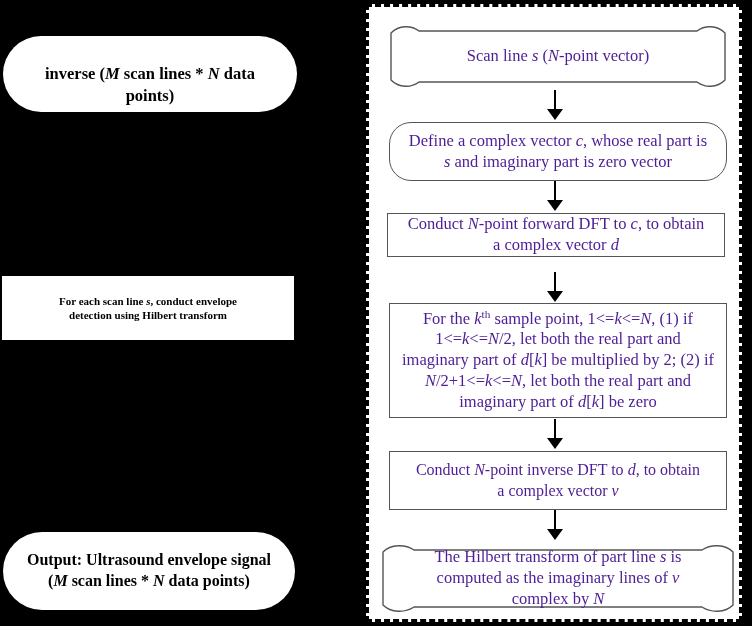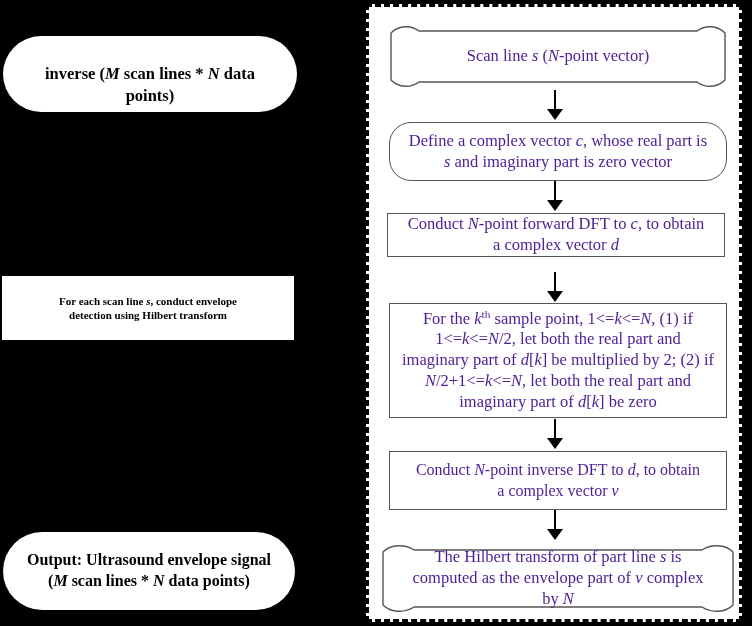--- a/index.html
+++ b/index.html
@@ -190,17 +190,17 @@
       </span>
     </div>
 
     <div class="arrow" id="a5"></div>
     <div class="arrowhead" id="a5h"></div>
 
     <div class="node tape" id="n-hilbert">
       <svg viewBox="0 0 354 75" preserveAspectRatio="none">
         <path d="M2,11 C10,3 24,3 33,9 L321,9 C330,3 344,3 352,11 L352,64 C344,72 330,72 321,66 L33,66 C24,72 10,72 2,64 Z" fill="#ffffff" stroke="#555555" stroke-width="1.4"></path>
       </svg>
-      <span class="tape-label"><span>The Hilbert transform of part line </span><em class="v">s</em><span> is computed as the envelope part of </span><em class="v">v</em><span> complex by </span><em class="v">N</em></span>
+      <span class="tape-label"><span>The Hilbert transform of part line </span><em class="v">s</em><span> is computed as the imaginary lines of </span><em class="v">v</em><span> complex by </span><em class="v">N</em></span>
     </div>
 
   </div>
 </div>
 
 </body></html>

